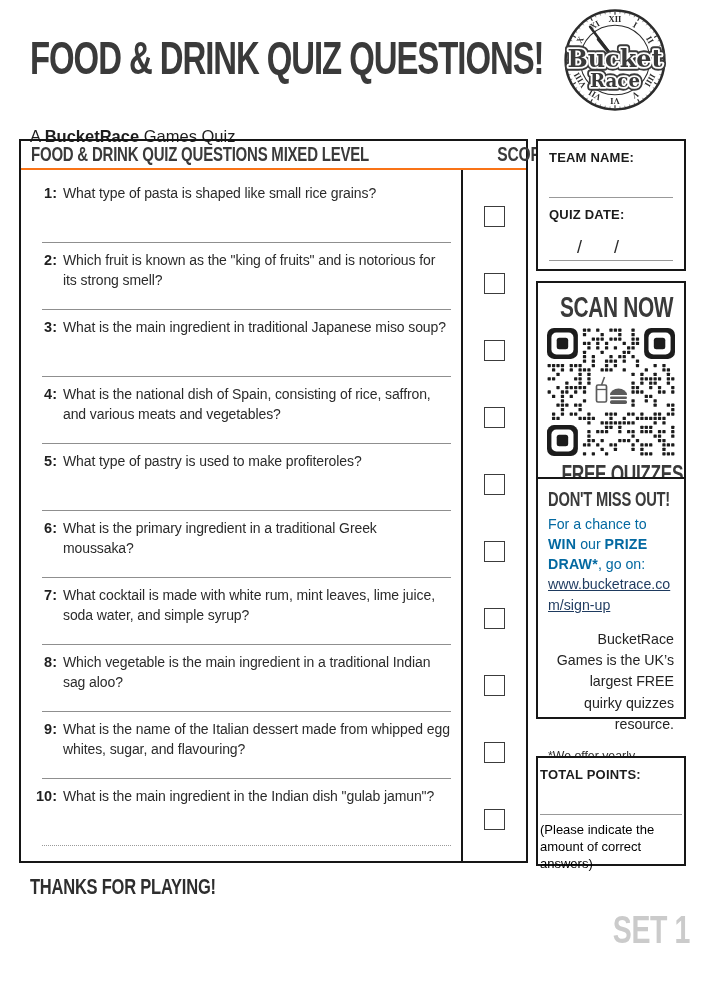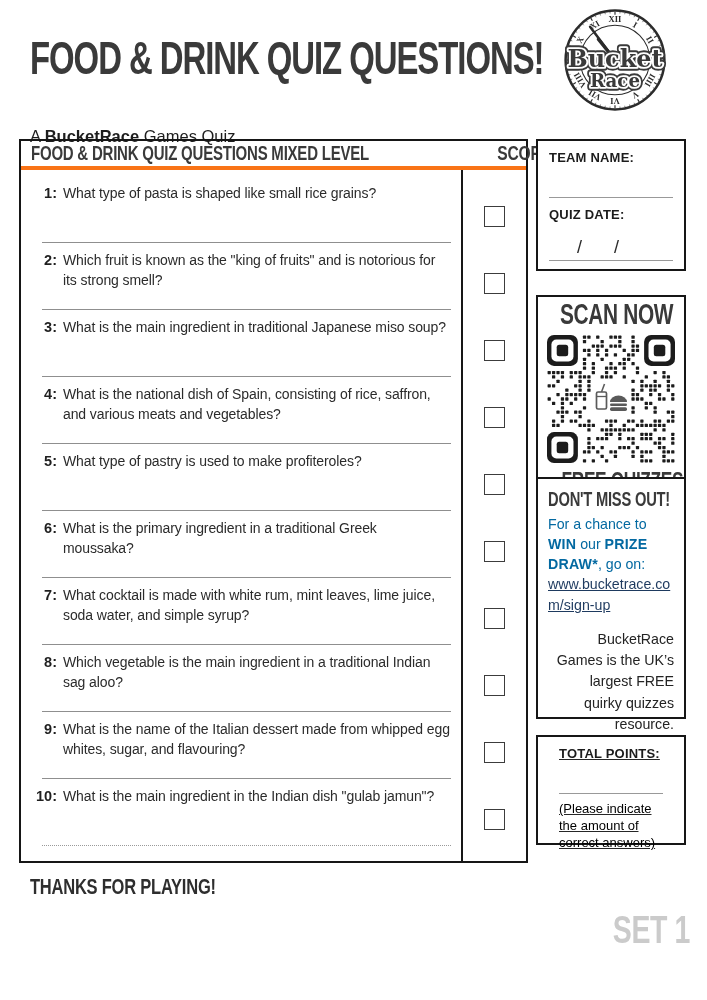--- a/index.html
+++ b/index.html
@@ -14,21 +14,21 @@
   
   .main-title { position:absolute; left:30px; top:30px; font-size:47px;
                 letter-spacing:-1.5px; transform:scaleX(.70); }
   .subtitle   { position:absolute; left:30px; top:79px; font-size:16.5px; color:#1d1d1d;margin-top:48px; }
 
   .logo { position:absolute; left:563px; top:8px; width:104px; height:104px; }
 
   
   .quiz-table { position:absolute; left:19px; top:139px; width:509px; height:724px;
                 border:2px solid #161616; display:flex; flex-direction:column; }
-  .qt-header { height:29px; border-bottom:4px solid #f97316; display:flex;
+  .qt-header { height:29px; border-bottom:2px solid #f97316; display:flex;
                align-items:center; flex:0 0 auto; }
   .qt-header .hdr-title { flex:1; padding-left:10px; }
   .qt-header .hdr-title span { font-size:20px; transform:scaleX(.75); letter-spacing:-.3px; }
   .qt-header .hdr-score { width:63px; text-align:right; padding-right:4px; }
   .qt-header .hdr-score span { font-size:20px; transform:scaleX(.78); transform-origin:100% 50%; letter-spacing:-.3px; }
   .qt-body { flex:1; display:flex; }
   .q-col { flex:1; border-right:2px solid #161616; padding-top:6px; }
   .s-col { width:63px; padding-top:6px; }
   .q-row { position:relative; height:67px; display:flex; align-items:flex-start;
            padding-top:7px; }
@@ -40,23 +40,23 @@
             border-bottom:1.5px solid #8f8f8f; }
   .q-row.last .q-line { border-bottom:1.5px dotted #9a9a9a; }
   .s-cell { height:67px; display:flex; justify-content:center; align-items:flex-start;
             padding-top:30px; }
   .checkbox { width:21px; height:21px; border:1.5px solid #3c3c3c; background:#fff; }
 
   
   .panel { position:absolute; left:536px; width:150px; border:2px solid #161616;
            background:#fff; }
   .panel-team  { top:139px; height:132px; padding:9px 11px; }
-  .panel-scan  { top:295px; height:278px; padding-top:1px; text-align:center; }
+  .panel-scan  { top:281px; height:278px; padding-top:8px; text-align:center; }
   .panel-miss  { top:477px; height:242px; padding:8px 10px; }
-  .panel-total { top:735px; height:110px; padding:9px 21px;text-decoration:underline; }
+  .panel-total { top:756px; height:110px; padding:9px 2px; }
 
   .side-label { font-size:13px; font-weight:bold; color:#1c1c1c; letter-spacing:.2px; }
   .write-line { border-bottom:1.5px solid #999; }
   .team-line  { margin-top:32px; }
   .date-block { margin-top:9px; }
   .date-row   { display:flex; margin-top:15px; font-size:18px; color:#2a2a2a; }
   .date-row .slash { margin-left:28px; }
   .date-row .slash + .slash { margin-left:32px; }
   .date-line  { margin-top:2px; }
 

